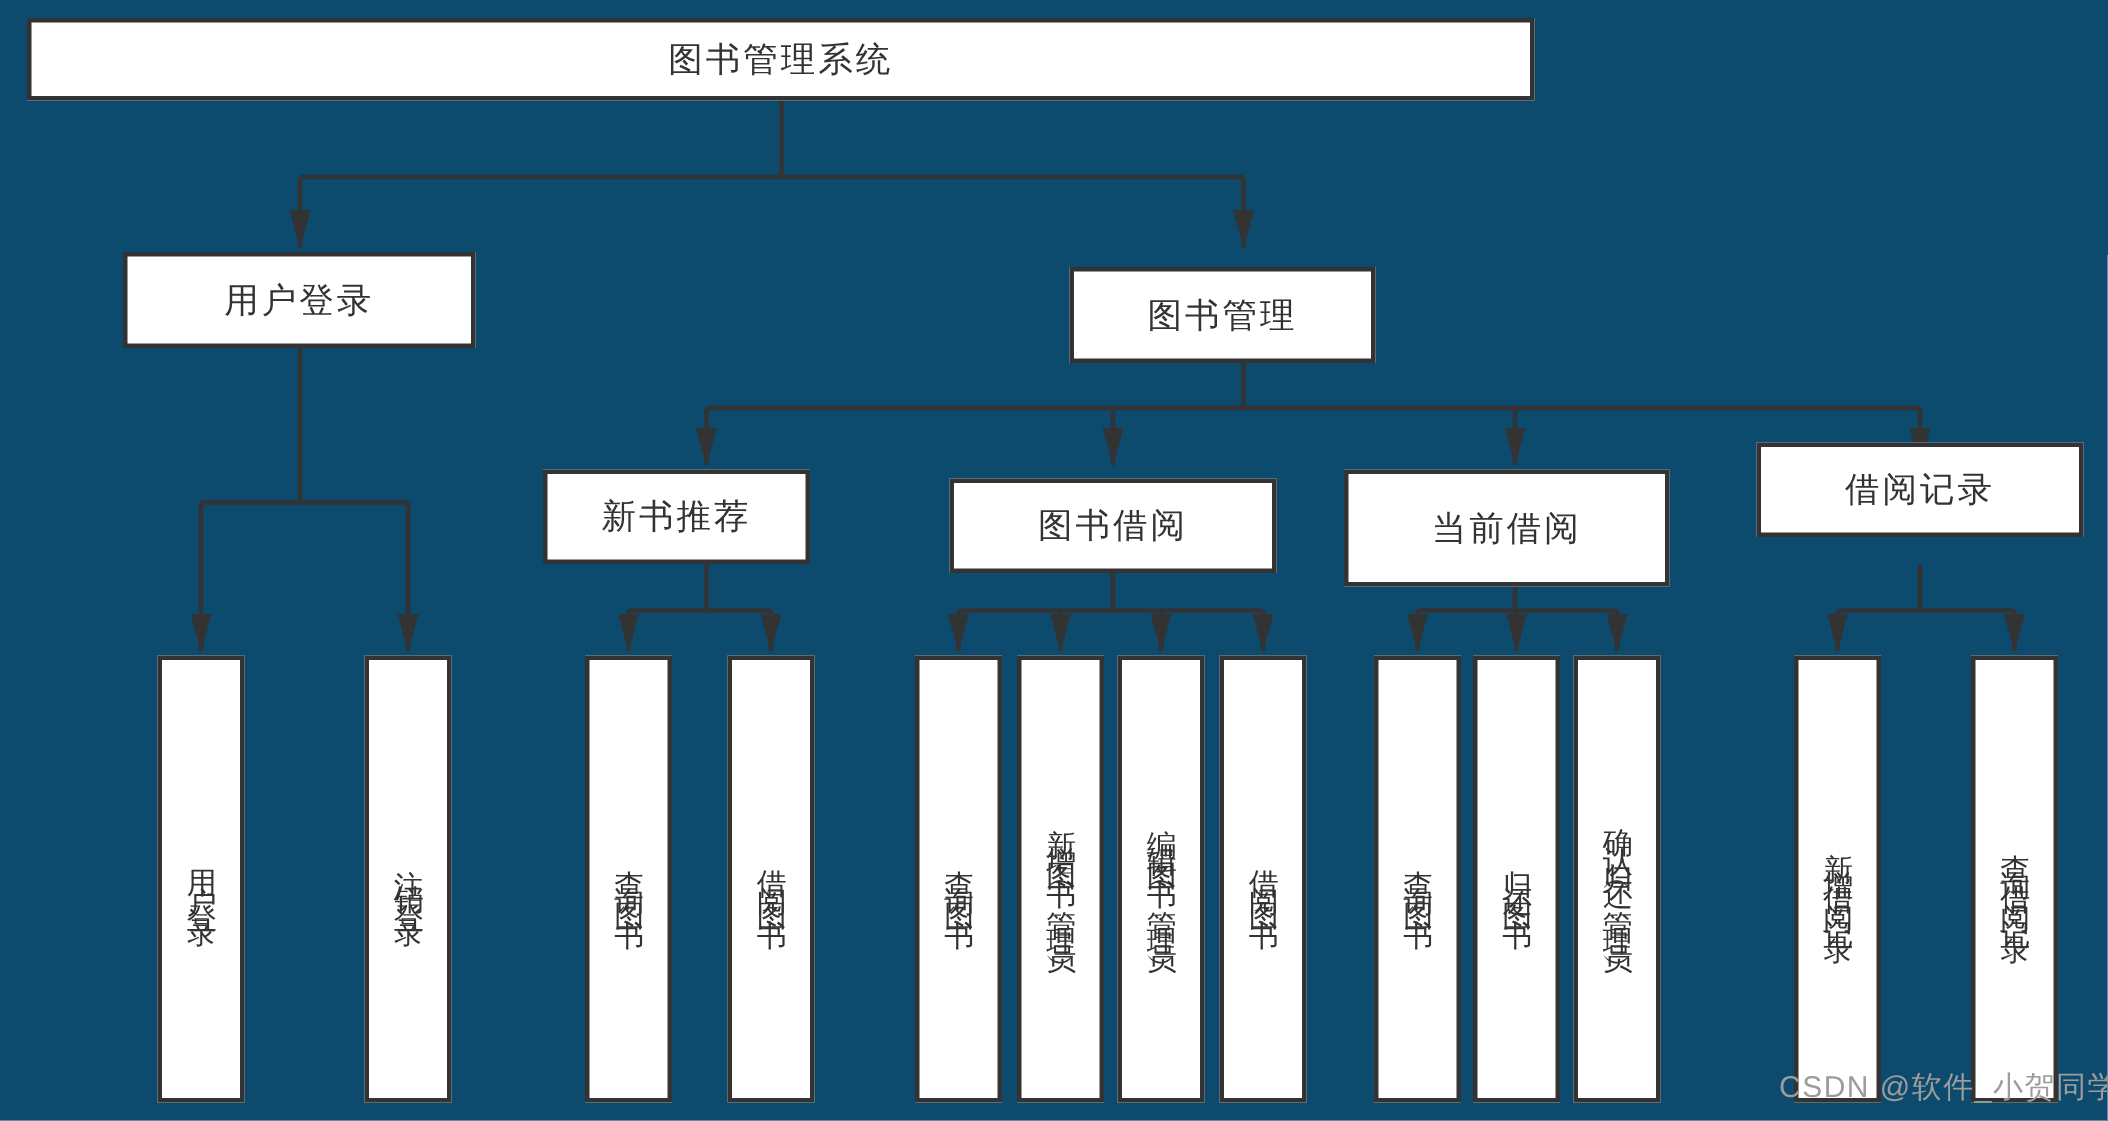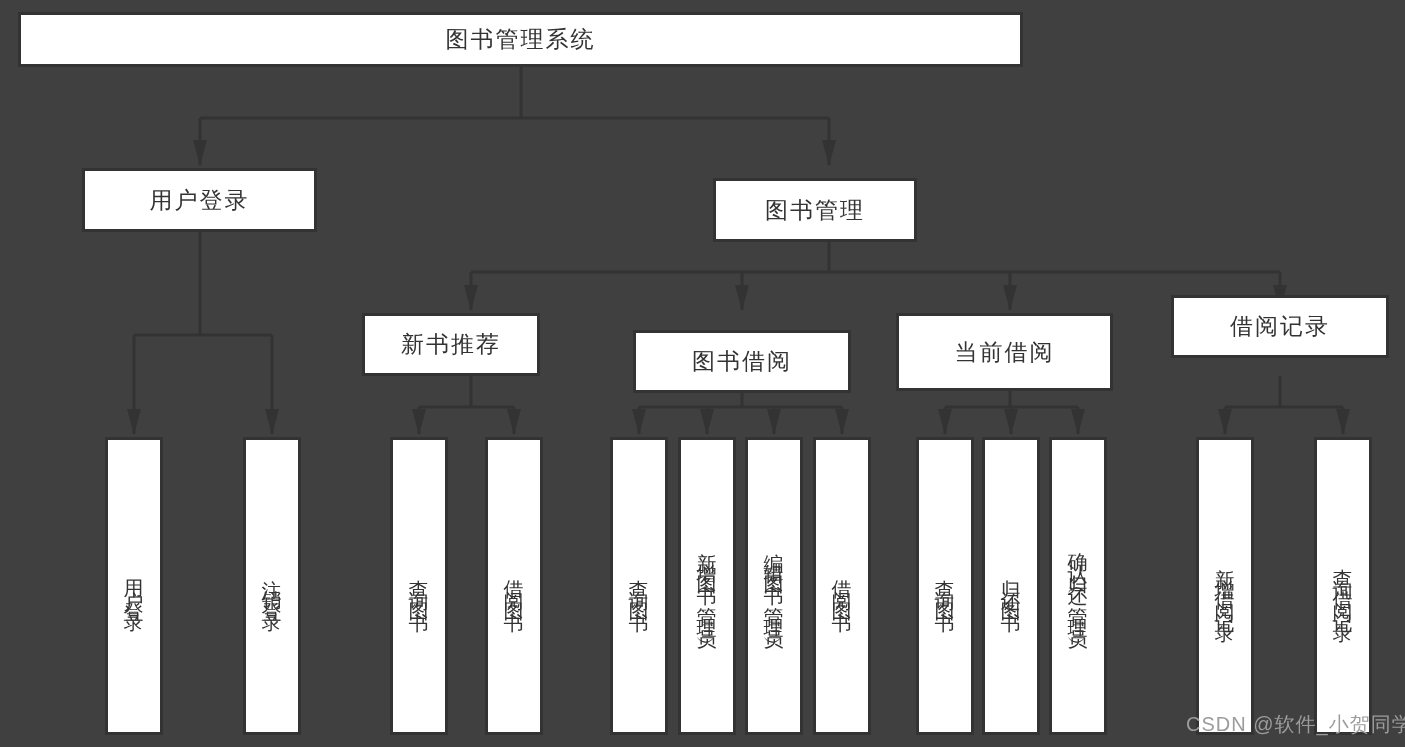--- a/index.html
+++ b/index.html
@@ -5,21 +5,21 @@
   html, body { margin: 0; padding: 0; }
   body {
     width: 1405px; height: 747px;
     background: #ffffff;
     font-family: "Liberation Sans", sans-serif;
     overflow: hidden;
   }
   .canvas {
     position: relative;
     width: 1405px; height: 747px;
-    background: #404040;
+    background: #0c4a6e;
   }
   svg.connectors {
     position: absolute; left: 0; top: 0;
     width: 1405px; height: 747px;
     z-index: 1;
   }
   .node {
     position: absolute;
     box-sizing: border-box;
     border: 3px solid #333333;
@@ -106,21 +106,21 @@
       <path d="M1343,407 L1343,434" marker-end="url(#arrow)"></path>
     </g>
   </svg>
 
   <div class="node hnode" style="left:18px; top:12px; width:1005px; height:55px;">图书管理系统</div>
 
   <div class="node hnode" style="left:82px; top:168px; width:235px; height:64px;">用户登录</div>
   <div class="node hnode" style="left:713px; top:178px; width:204px; height:64px;">图书管理</div>
 
   <div class="node hnode" style="left:362px; top:313px; width:178px; height:63px;">新书推荐</div>
-  <div class="node hnode" style="left:633px; top:330px; width:218px; height:63px;">图书借阅</div>
+  <div class="node hnode" style="left:633px; top:319px; width:218px; height:63px;">图书借阅</div>
   <div class="node hnode" style="left:896px; top:313px; width:217px; height:78px;font-family:Liberation Serif, serif;">当前借阅</div>
   <div class="node hnode" style="left:1171px; top:295px; width:218px; height:63px;">借阅记录</div>
 
   <div class="node vnode" style="left:105px; top:437px; width:58px; height:298px;">用户登录</div>
   <div class="node vnode" style="left:243px; top:437px; width:58px; height:298px;">注销登录</div>
 
   <div class="node vnode" style="left:390px; top:437px; width:58px; height:298px;">查询图书</div>
   <div class="node vnode" style="left:485px; top:437px; width:58px; height:298px;">借阅图书</div>
 
   <div class="node vnode" style="left:610px; top:437px; width:58px; height:298px;">查询图书</div>

